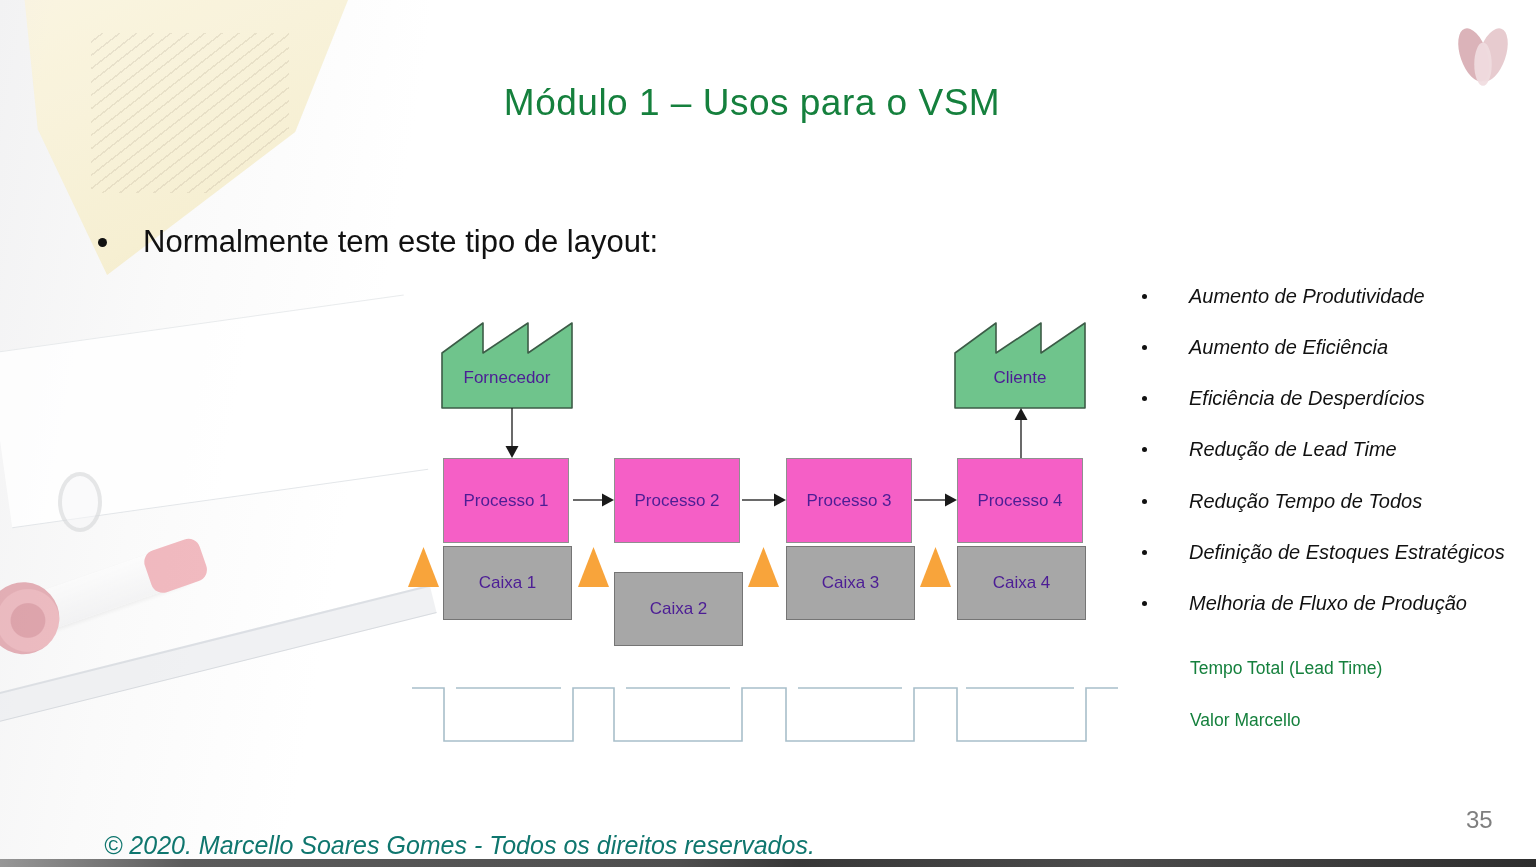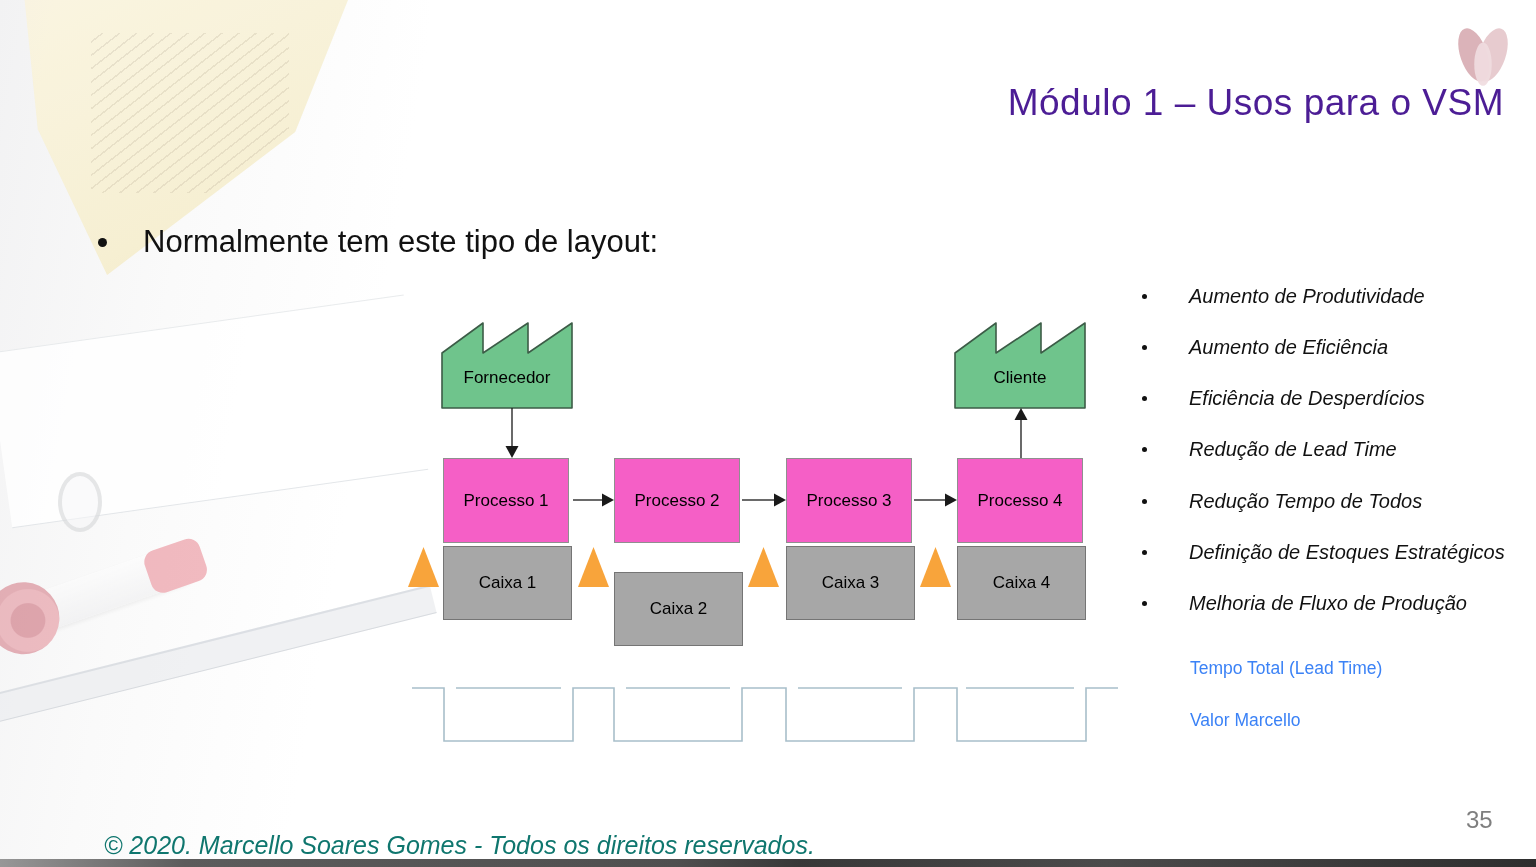--- a/index.html
+++ b/index.html
@@ -26,39 +26,39 @@
     border:4px solid rgba(190,191,196,.35);background:rgba(246,246,248,.55);}
   .marker{position:absolute;left:-18px;top:560px;width:270px;height:52px;transform:rotate(-19deg);opacity:.38;}
   .marker .body{position:absolute;left:38px;top:6px;width:180px;height:40px;border-radius:20px;
     background:linear-gradient(180deg,#ffffff,#e8e8ea);box-shadow:0 2px 4px rgba(0,0,0,.15);}
   .marker .band{position:absolute;left:168px;top:4px;width:58px;height:44px;border-radius:12px;background:#e05060;}
   .marker .cap{position:absolute;left:0;top:-10px;width:72px;height:72px;border-radius:50%;
     background:radial-gradient(circle at 55% 55%, #b41f33 0 30%, #d95a68 32% 55%, #c23a4b 57% 75%, #e98a93 77% 100%);}
   .bottom-bar{position:absolute;left:0;bottom:0;width:1536px;height:8px;
     background:linear-gradient(90deg,#979797 0%,#5c5c5c 12%,#4f4f4f 44%,#383838 52%,#4b4b4b 72%,#2e2e2e 100%);}
   
-  .title{position:absolute;left:0;right:32px;top:82px;text-align:right;
-    font-size:37px;font-weight:400;color:#4c1d95;letter-spacing:.5px;}
+  .title{position:absolute;left:0;right:32px;top:82px;text-align:center;
+    font-size:37px;font-weight:400;color:#15803d;letter-spacing:.5px;}
   .logo{position:absolute;left:1452px;top:20px;width:62px;height:74px;}
   
   .heading{position:absolute;left:98px;top:224px;display:flex;align-items:center;font-size:31px;color:#111;}
   .heading .dot{width:9px;height:9px;border-radius:50%;background:#111;margin-right:36px;flex:none;}
   
   .diagram-svg{position:absolute;left:390px;top:300px;width:740px;height:460px;}
   .node{position:absolute;display:flex;align-items:center;justify-content:center;
-    font-size:17px;color:#000000;box-sizing:border-box;text-align:center;}
+    font-size:17px;color:#4c1d95;box-sizing:border-box;text-align:center;}
   .process{background:#f55fc6;border:1px solid #8f8f8f;height:85px;top:458px;width:126px;}
   .inventory{background:#a7a7a7;border:1px solid #757575;height:74px;top:546px;width:129px;}
   .factory-label{background:transparent;border:none;height:40px;top:358px;width:130px;}
   
   .benefits{position:absolute;left:1142px;top:284px;list-style:none;margin:0;padding:0;}
   .benefits li{display:flex;align-items:center;height:24px;margin-bottom:27.3px;
     font-size:20px;font-style:italic;color:#111;white-space:nowrap;}
   .benefits .dot{width:5px;height:5px;border-radius:50%;background:#111;margin-right:42px;flex:none;}
-  .tl-label{position:absolute;left:1190px;font-size:17.5px;color:#3b82f6;white-space:nowrap;}
+  .tl-label{position:absolute;left:1190px;font-size:17.5px;color:#15803d;white-space:nowrap;}
   
   .footer{position:absolute;left:104px;top:831px;font-size:25px;font-style:italic;color:#0f766e;}
   .page-num{position:absolute;left:1466px;top:806px;font-size:24px;color:#7f7f7f;}
 </style>
 </head>
 <body>
 
 <div id="slide">
 
   <div class="bg-left">

